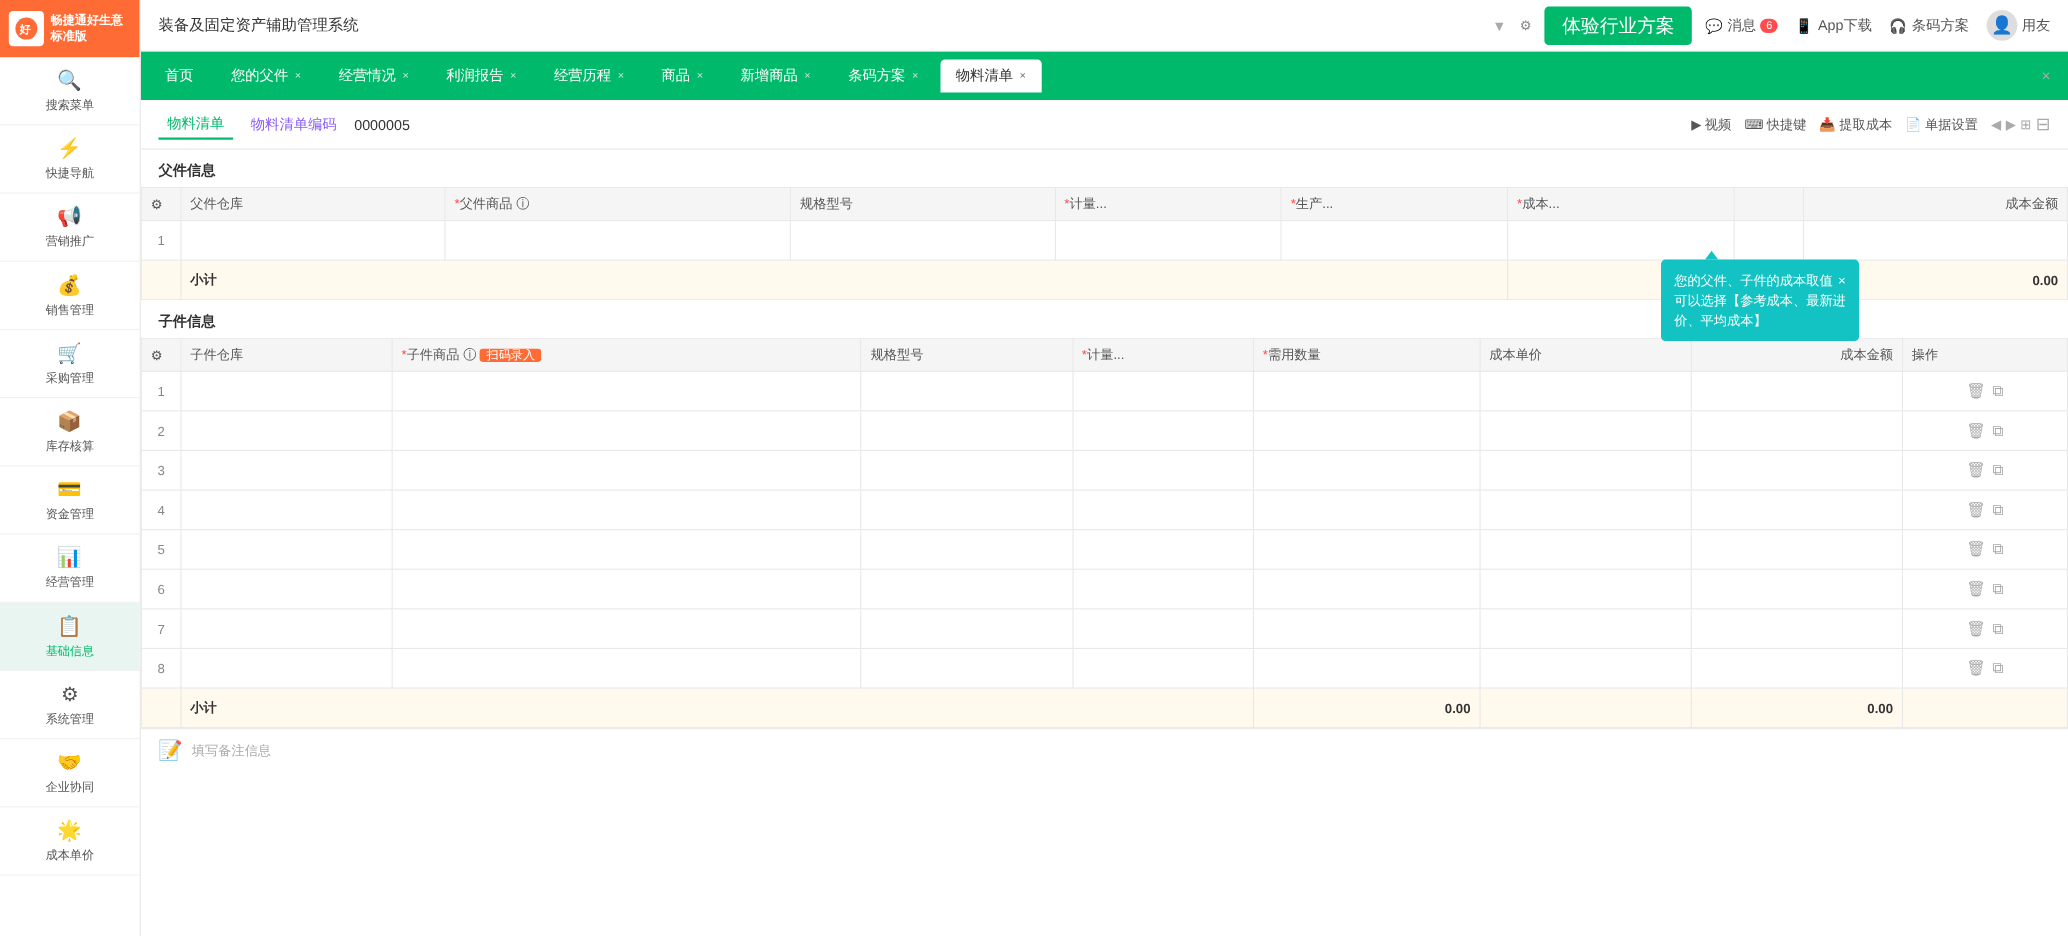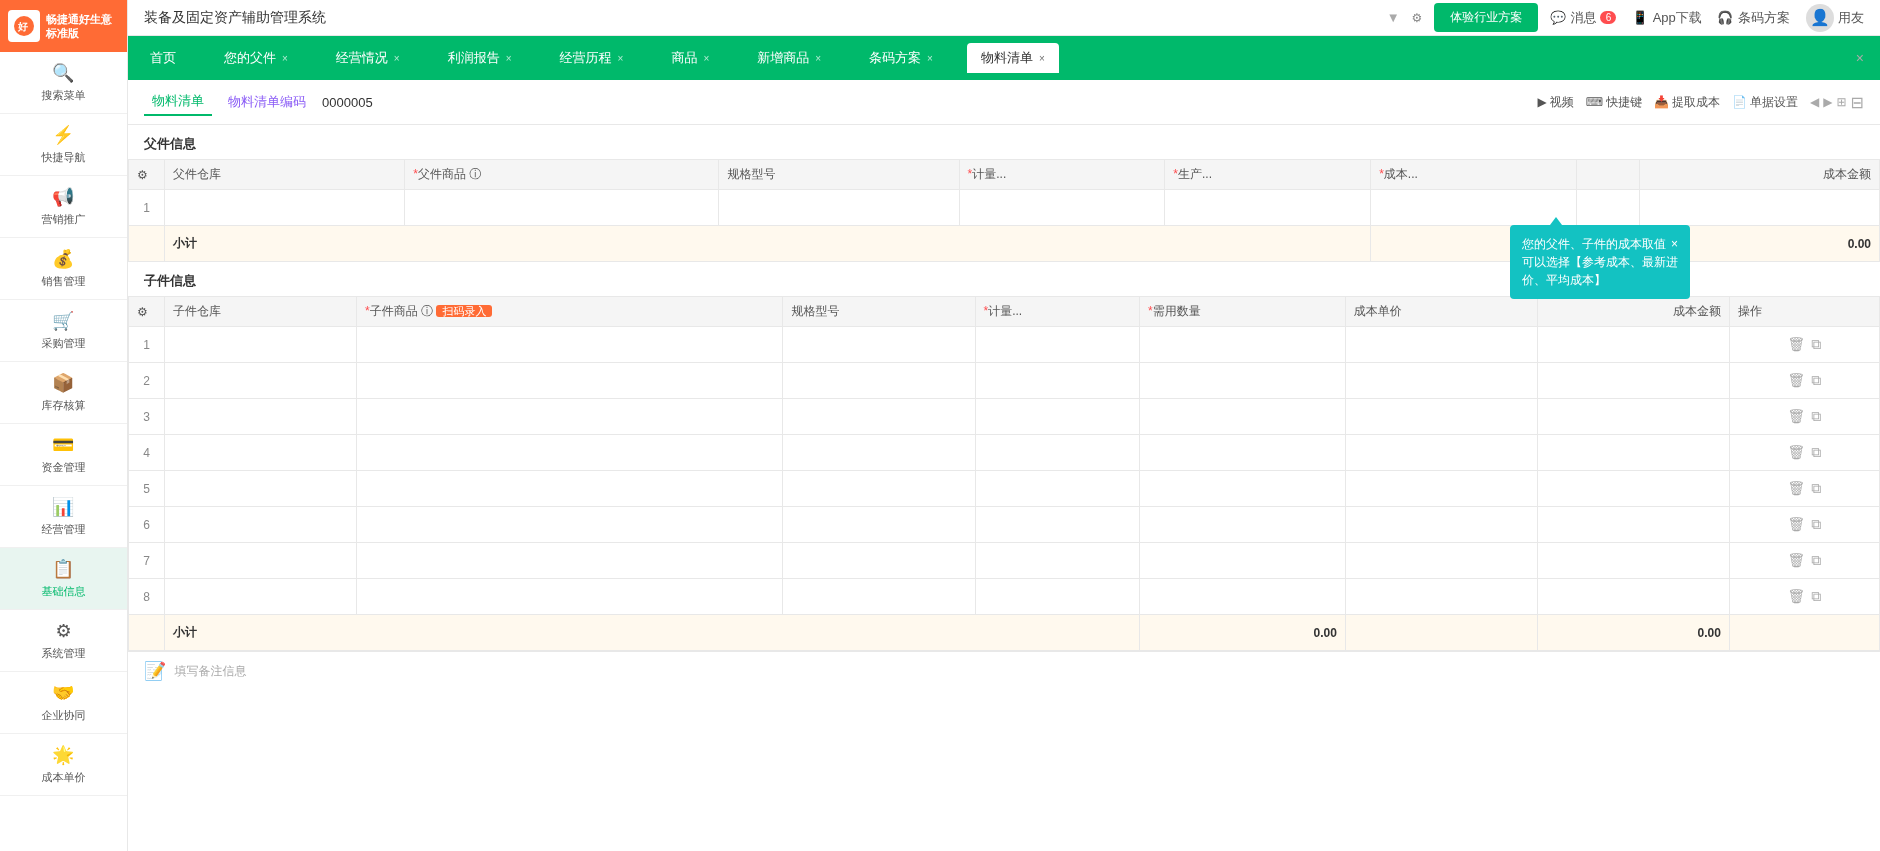--- a/index.html
+++ b/index.html
@@ -57,50 +57,50 @@
     .main {
       flex: 1;
       display: flex;
       flex-direction: column;
       overflow: hidden;
     }
 
     
     .topbar {
       background: #fff;
-      height: 36px;
+      height: 47px;
       display: flex;
       align-items: center;
       padding: 0 16px;
       border-bottom: 1px solid #e8e8e8;
       gap: 12px;
     }
     .topbar-title { font-size: 14px; color: #333; flex: 1; }
     .topbar-actions { display: flex; align-items: center; gap: 16px; }
     .topbar-btn {
       background: #00b96b;
       color: #fff;
       border: none;
       padding: 6px 16px;
       border-radius: 4px;
       cursor: pointer;
-      font-size: 12px;
+      font-size: 17px;
     }
     .topbar-action-item { display: flex; align-items: center; gap: 4px; color: #555; cursor: pointer; font-size: 13px; }
     .badge { background: #ff4d4f; color: #fff; font-size: 10px; border-radius: 8px; padding: 1px 5px; min-width: 16px; text-align: center; }
     .user-avatar { width: 28px; height: 28px; border-radius: 50%; background: #ddd; display: flex; align-items: center; justify-content: center; color: #888; font-size: 16px; }
 
     
     .nav-tabs {
       background: #00b96b;
       display: flex;
       align-items: center;
       height: 44px;
       padding: 0 8px;
-      gap: 20px;
+      gap: 6px;
       overflow-x: auto;
     }
     .nav-tab {
       display: flex;
       align-items: center;
       gap: 6px;
       padding: 6px 14px;
       color: #fff;
       cursor: pointer;
       font-size: 13px;

